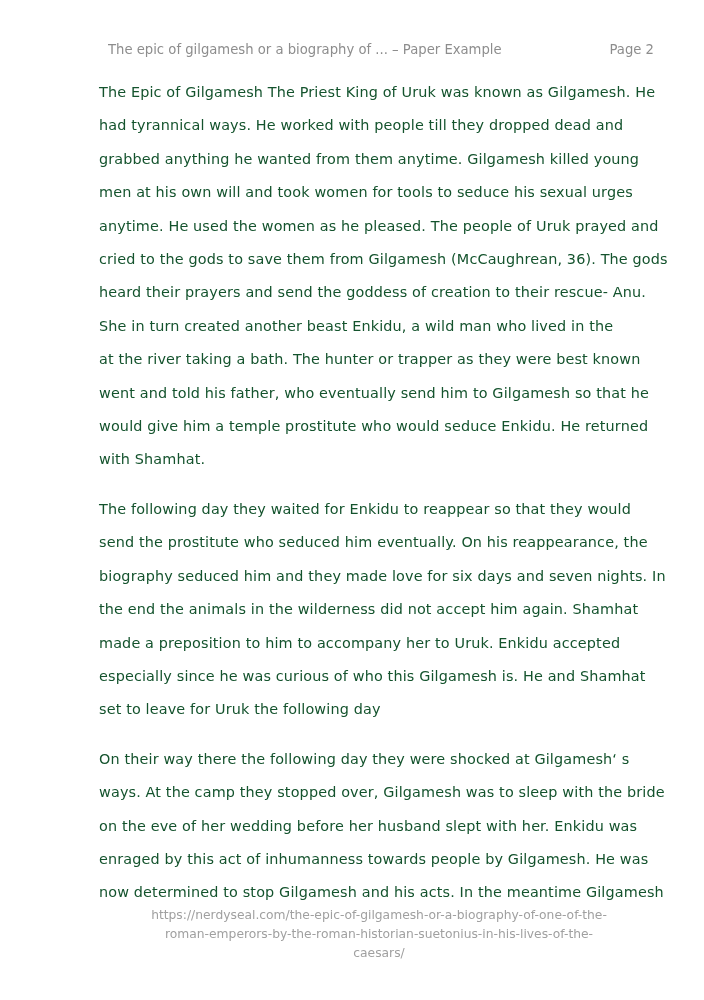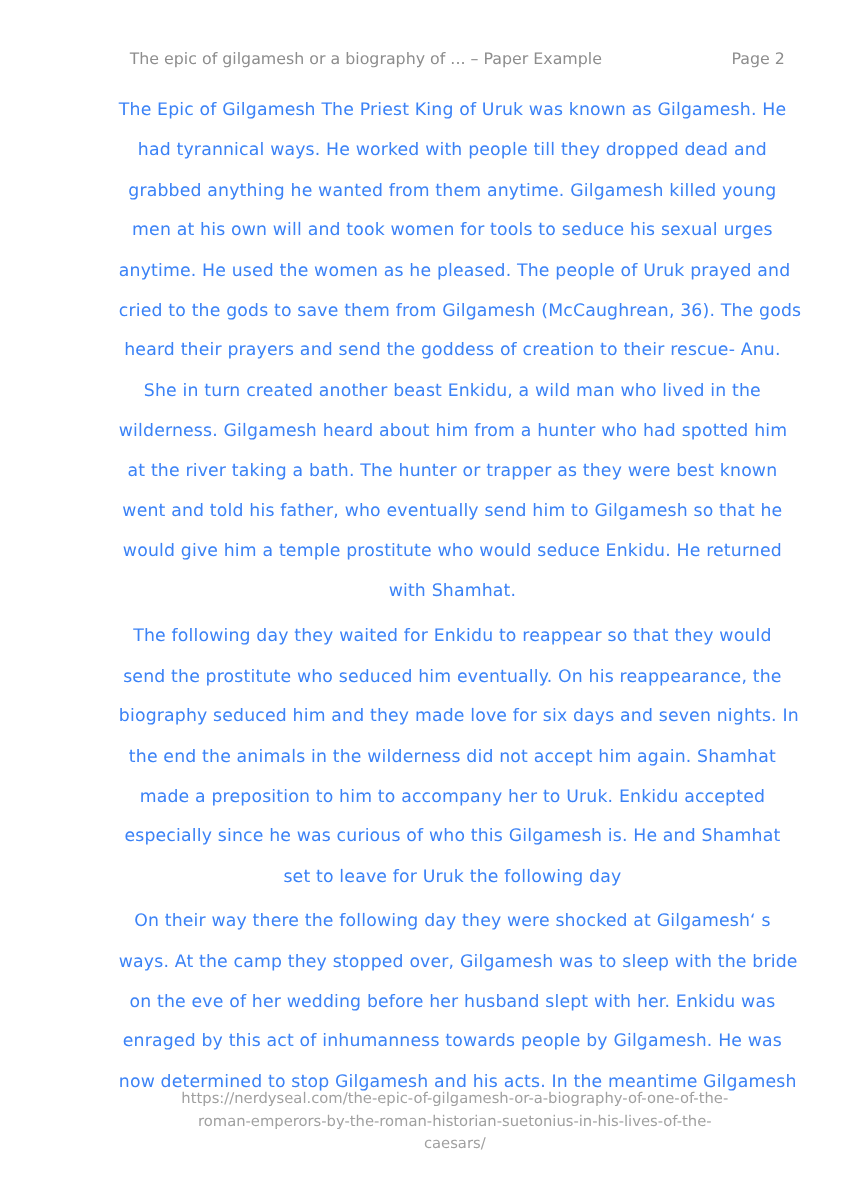--- a/index.html
+++ b/index.html
@@ -47,28 +47,28 @@
   }
   
   .doc-body {
     position: absolute;
     top: 76px;
     left: 99px;
     width: 556px;
   }
   .doc-paragraph {
     margin: 0 0 0 0;
-    color: #3b82f6;
+    color: #14532d;
     font-size: 14.4px;
     line-height: 33.4px;
-    text-align: center;
+    text-align: left;
     letter-spacing: 0.01em;
   }
   .doc-paragraph + .doc-paragraph {
-    margin-top: 4px;
+    margin-top: 16px;
   }
   .doc-paragraph .line {
     display: block;
     white-space: nowrap;
   }
   
   .page-footer {
     position: absolute;
     top: 906px;
     left: 99px;
@@ -97,21 +97,20 @@
   <div class="doc-body">
     <p class="doc-paragraph">
         <span class="line">The Epic of Gilgamesh The Priest King of Uruk was known as Gilgamesh. He</span>
         <span class="line">had tyrannical ways. He worked with people till they dropped dead and</span>
         <span class="line">grabbed anything he wanted from them anytime. Gilgamesh killed young</span>
         <span class="line">men at his own will and took women for tools to seduce his sexual urges</span>
         <span class="line">anytime. He used the women as he pleased. The people of Uruk prayed and</span>
         <span class="line">cried to the gods to save them from Gilgamesh (McCaughrean, 36). The gods</span>
         <span class="line">heard their prayers and send the goddess of creation to their rescue- Anu.</span>
         <span class="line">She in turn created another beast Enkidu, a wild man who lived in the</span>
-        <span class="line">wilderness. Gilgamesh heard about him from a hunter who had spotted him</span>
         <span class="line">at the river taking a bath. The hunter or trapper as they were best known</span>
         <span class="line">went and told his father, who eventually send him to Gilgamesh so that he</span>
         <span class="line">would give him a temple prostitute who would seduce Enkidu. He returned</span>
         <span class="line">with Shamhat.</span>
       </p>
     <p class="doc-paragraph">
         <span class="line">The following day they waited for Enkidu to reappear so that they would</span>
         <span class="line">send the prostitute who seduced him eventually. On his reappearance, the</span>
         <span class="line">biography seduced him and they made love for six days and seven nights. In</span>
         <span class="line">the end the animals in the wilderness did not accept him again. Shamhat</span>

